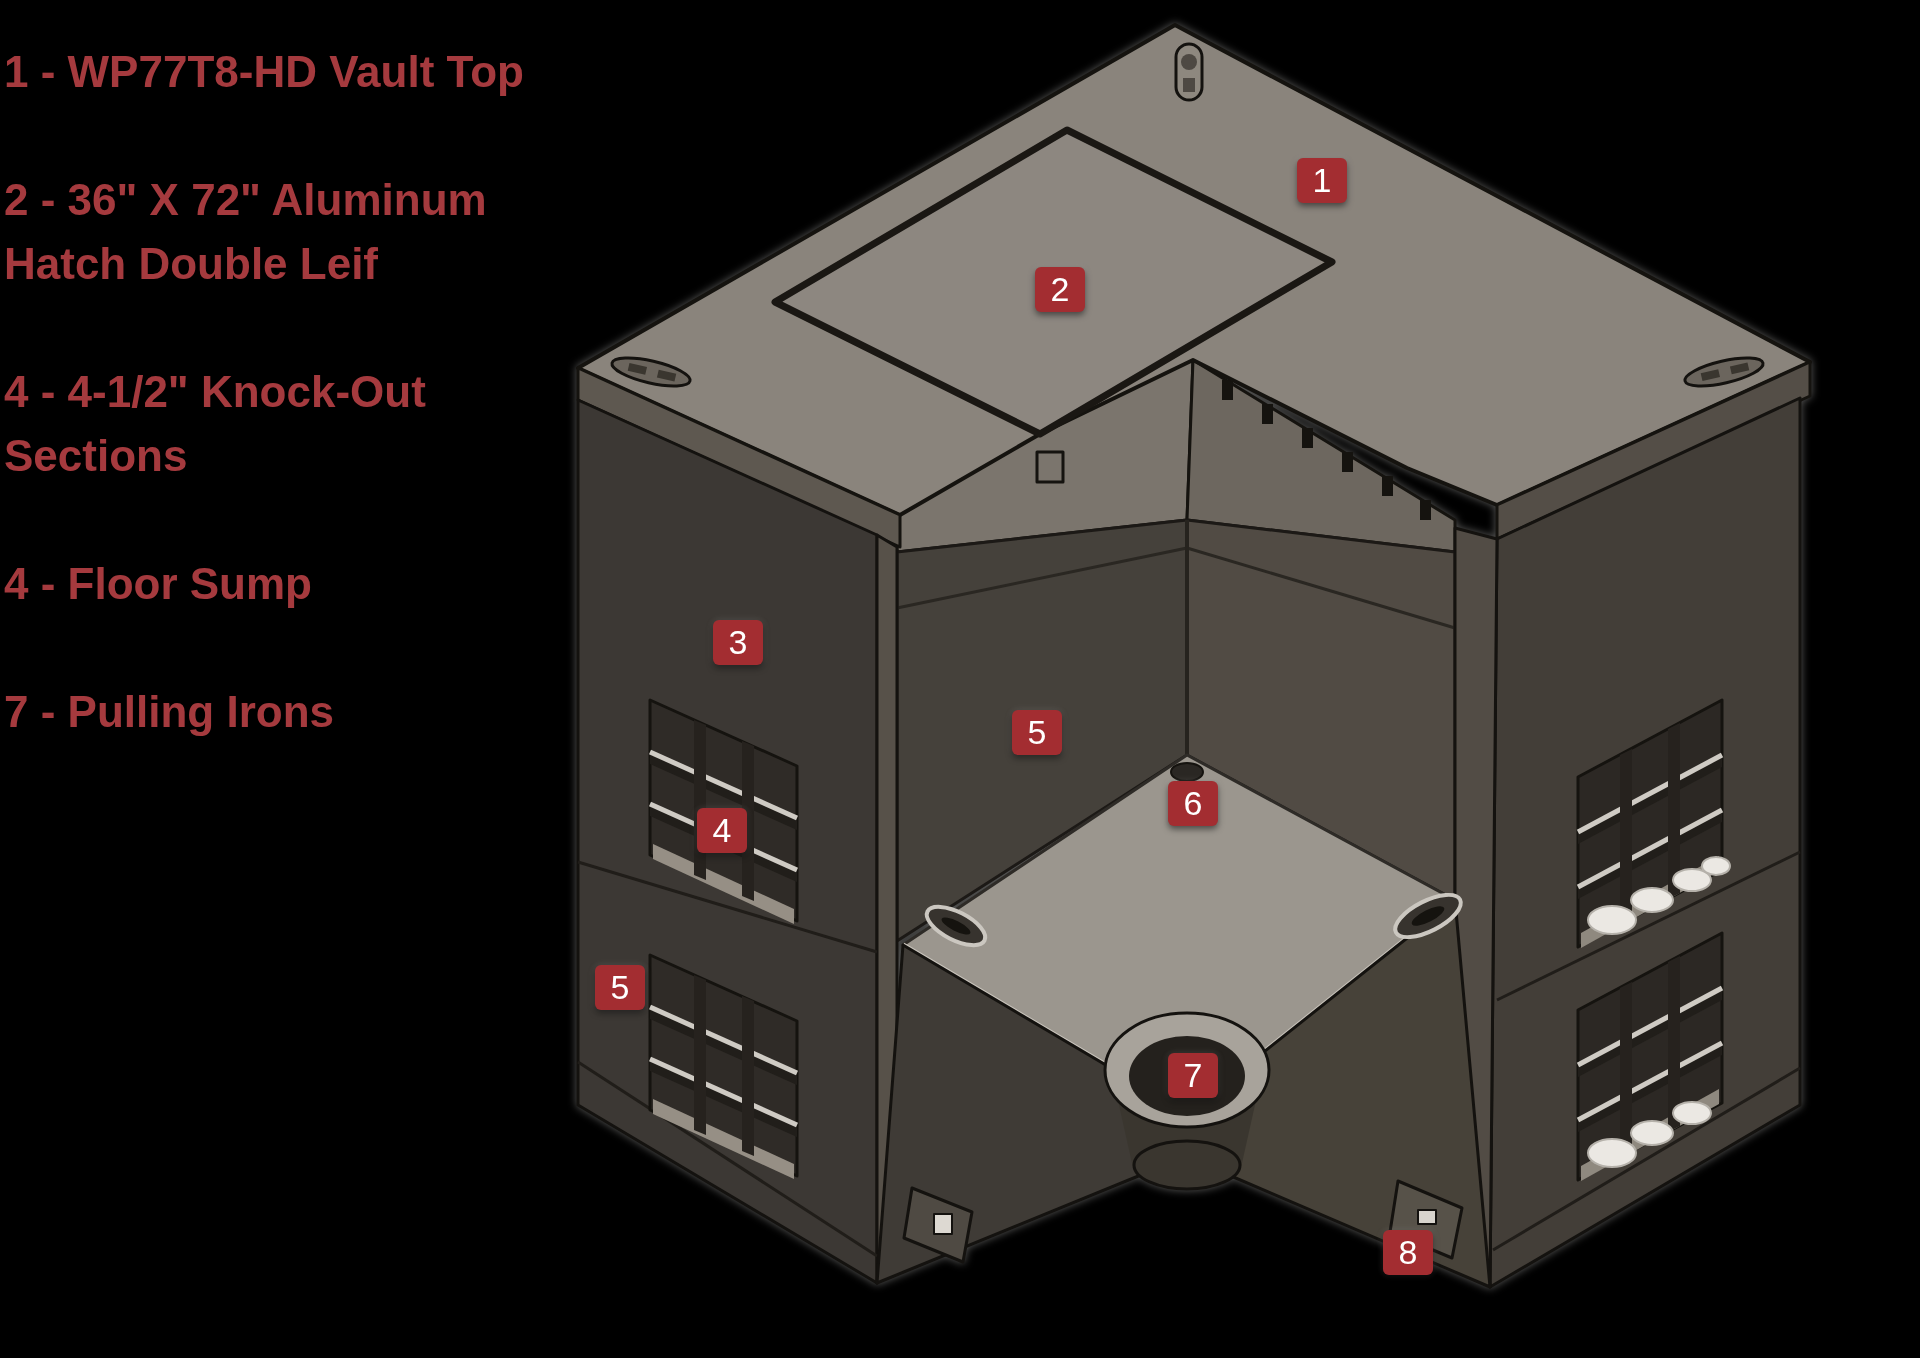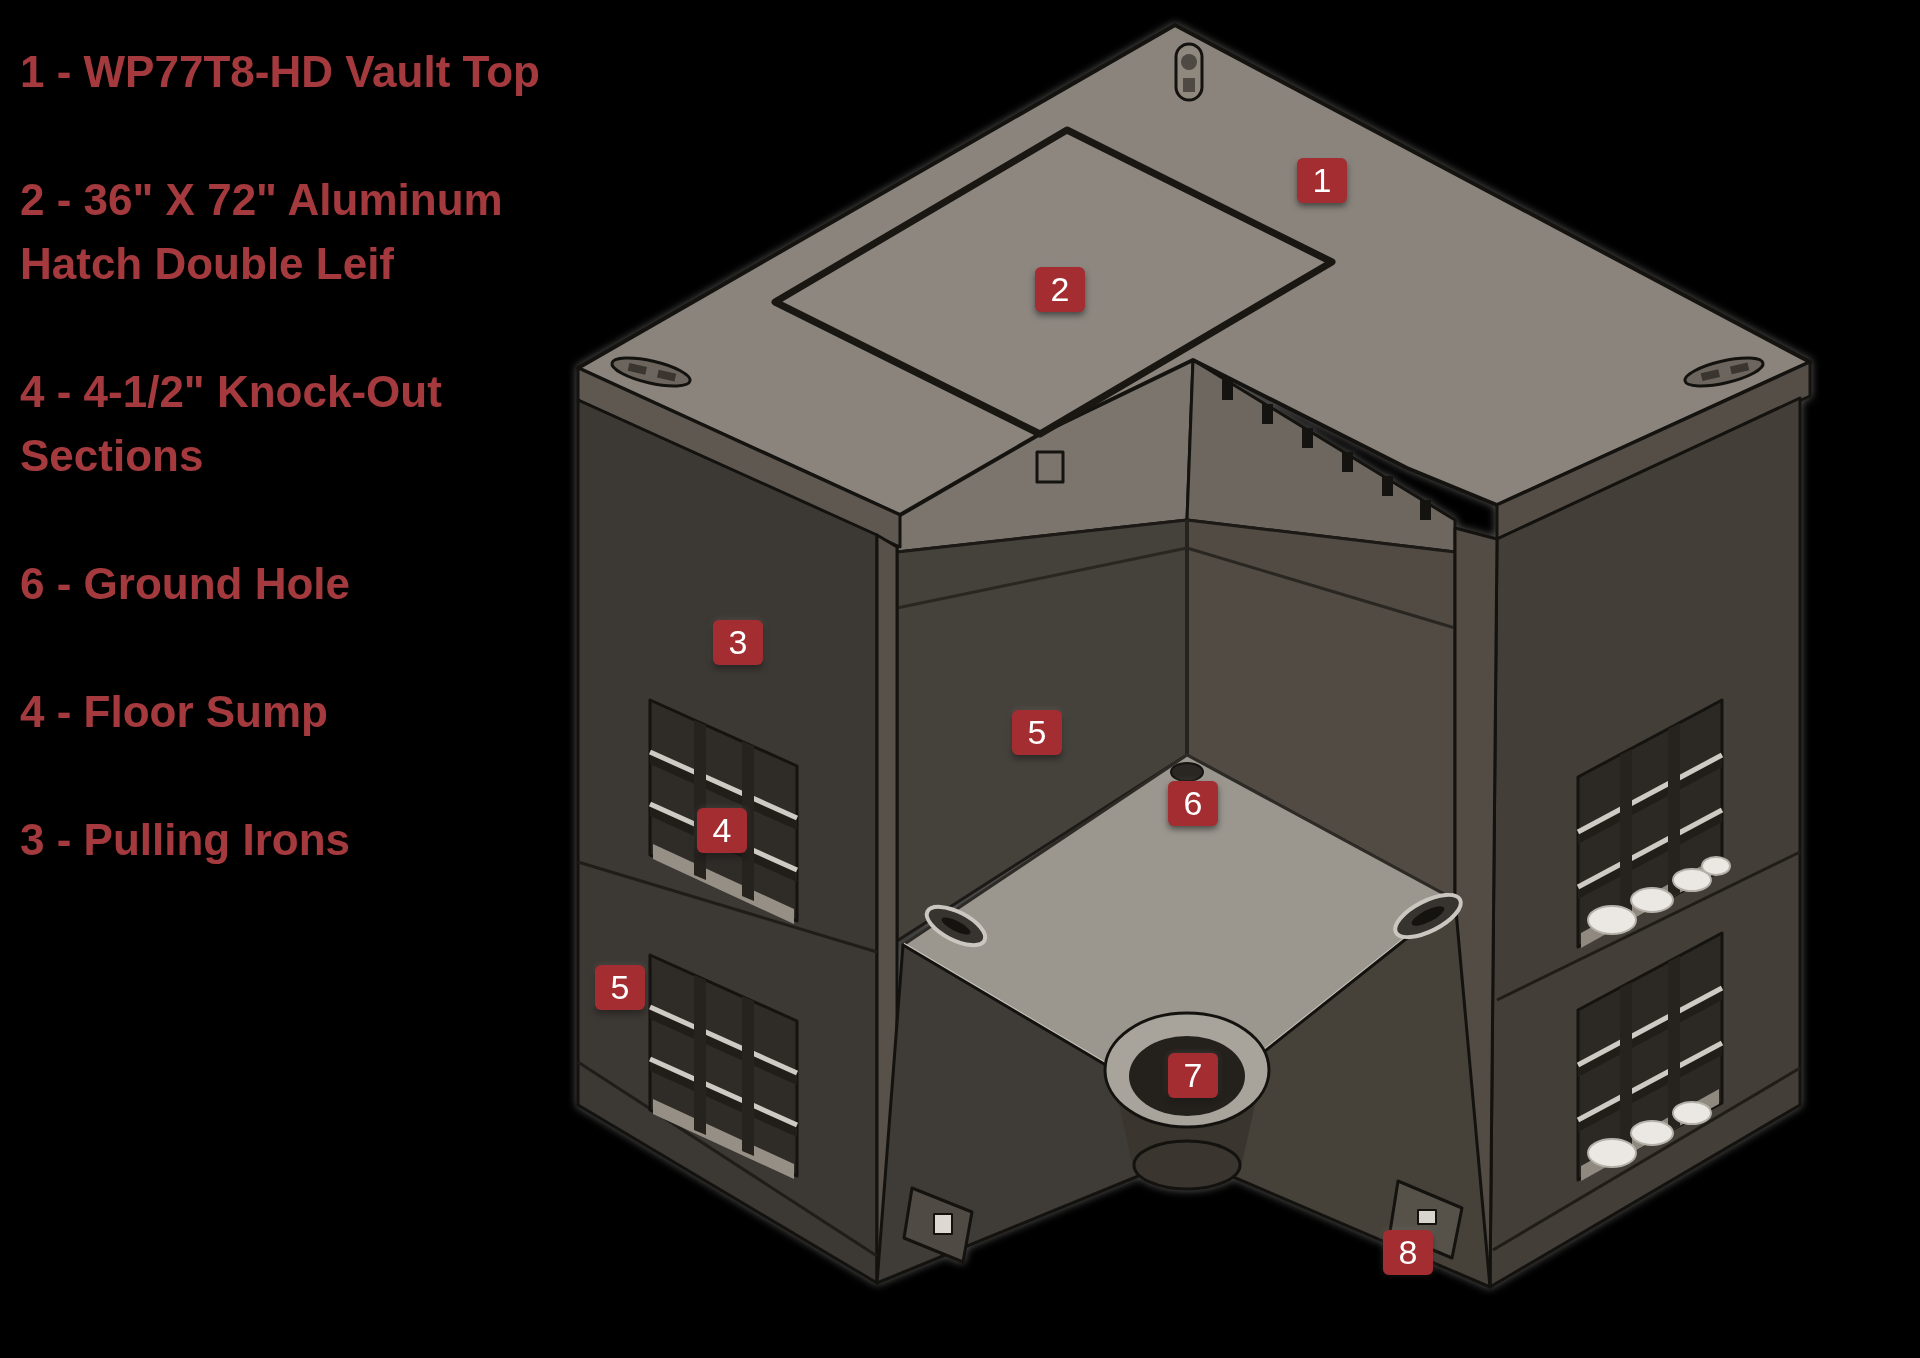--- a/index.html
+++ b/index.html
@@ -4,21 +4,21 @@
 <style>
   html,body{margin:0;padding:0;background:#000;}
   body{
     position:relative;
     width:1920px;height:1358px;
     overflow:hidden;
     font-family:"Liberation Sans","DejaVu Sans",sans-serif;
   }
   
   .legend{
-    position:absolute;left:20px;top:40px;width:600px;
+    position:absolute;left:4px;top:40px;width:600px;
     color:#A53A3E;
     font-size:44px;font-weight:bold;line-height:64px;
     letter-spacing:0px;
   }
   .legend p{
     margin:0 0 64px 0;
     white-space:pre-line;
   }
   
   .diagram{position:absolute;inset:0;}
@@ -46,23 +46,22 @@
 </style>
 </head>
 <body>
 
 <div class="legend">
   <p>1 - WP77T8-HD Vault Top</p>
   <p>2 - 36" X 72" Aluminum
 Hatch Double Leif</p>
   <p>4 - 4-1/2" Knock-Out
 Sections</p>
-  <p>6 - Ground Hole</p>
   <p>4 - Floor Sump</p>
-  <p>3 - Pulling Irons</p>
+  <p>7 - Pulling Irons</p>
 </div>
 
 <div class="diagram">
 <svg class="vault" width="1920" height="1358" viewBox="0 0 1920 1358">
 
   <g stroke-linejoin="round">
 
     <polygon points="897,478 1193,360 1187,520 897,552" fill="#7B756D" stroke="#15130F" stroke-width="3"></polygon>
     <polygon points="1193,360 1455,520 1455,552 1187,520" fill="#6D675F" stroke="#15130F" stroke-width="3"></polygon>
 

